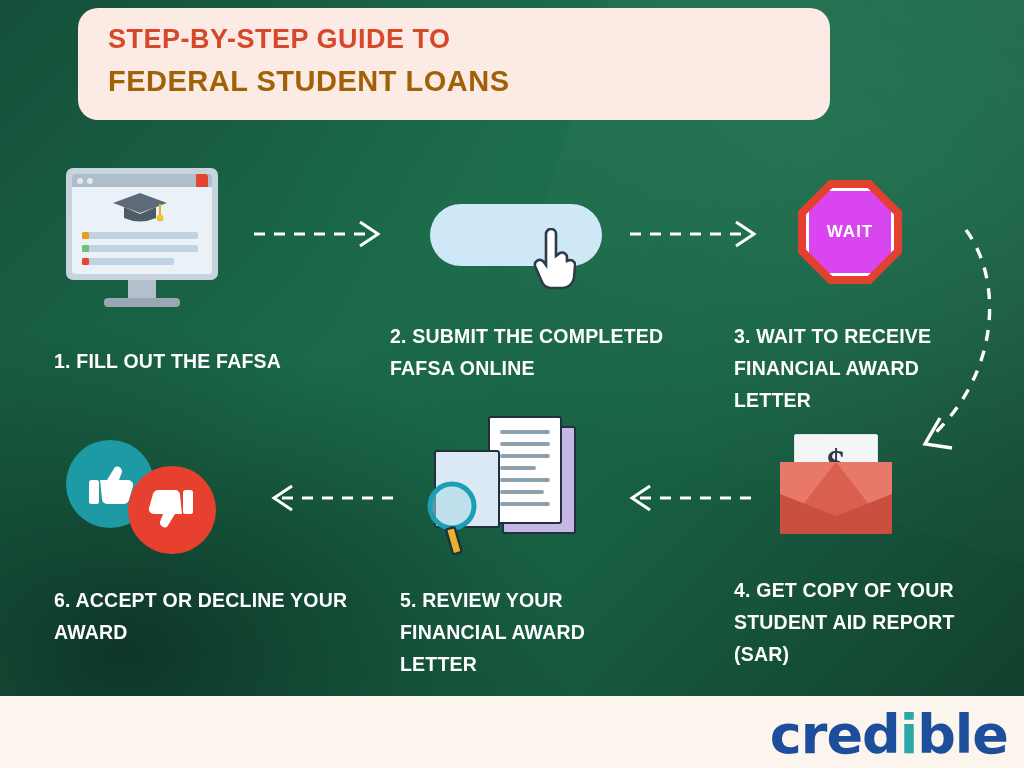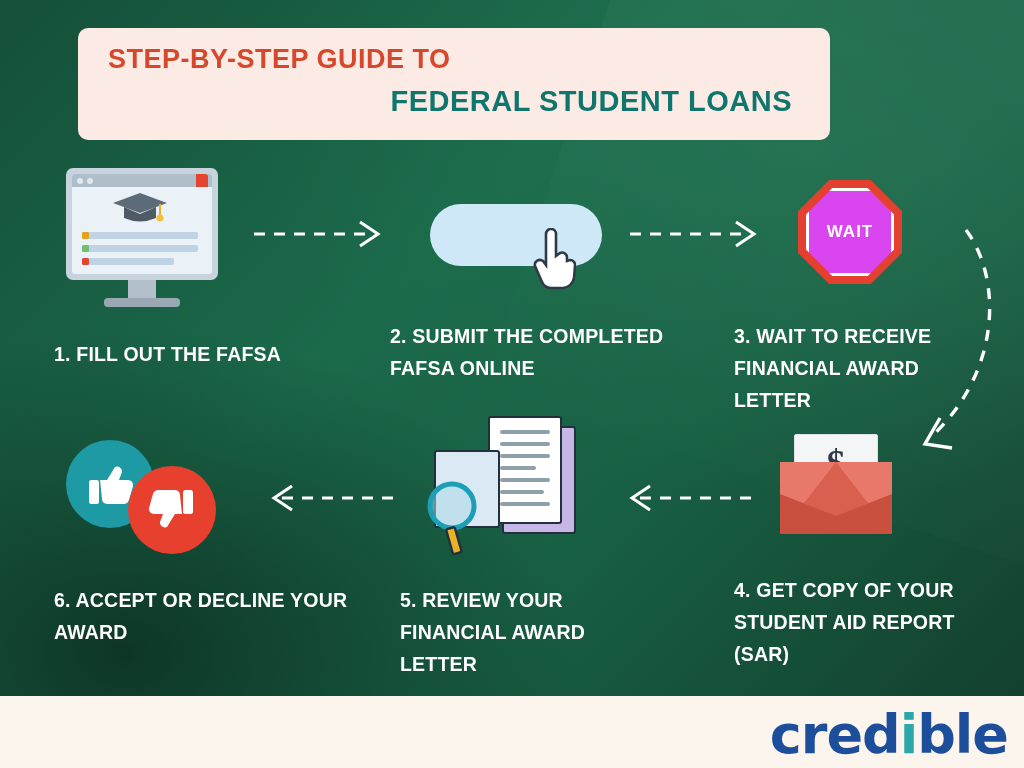--- a/index.html
+++ b/index.html
@@ -28,34 +28,34 @@
   }
   #page::after {
     content: "";
     position: absolute; left: 0; bottom: 0;
     width: 1024px; height: 72px;
     background: #fbf5ee;
   }
 
   
   .title-card {
-    position: absolute; left: 78px; top: 28px;
+    position: absolute; left: 78px; top: 8px;
     width: 752px; height: 112px;
     background: #fcebe4;
-    border-radius: 10px;
+    border-radius: 20px;
     padding: 16px 30px 0 30px;
     z-index: 4;
   }
   .title-line1 {
     font-size: 27px; font-weight: bold; letter-spacing: 0.5px;
     color: #d6482c; text-align: left;
   }
   .title-line2 {
     font-size: 29px; font-weight: bold; letter-spacing: 0.5px;
-    color: #0f766e; text-align: right; margin-top: 10px; padding-right: 8px;
+    color: #a16207; margin-top: 10px; padding-right: 8px;
   }
 
   
   .caption {
     position: absolute;
     color: #ffffff;
     font-size: 19.5px;
     font-weight: bold;
     line-height: 32px;
     letter-spacing: 0.2px;
@@ -237,21 +237,21 @@
   </svg>
 
   <div class="art" style="left:798px; top:180px; width:104px; height:104px;">
     <div class="stop-sign">
       <div class="stop-inner">
         <span class="stop-text">WAIT</span>
       </div>
     </div>
   </div>
 
-  <div class="caption" style="left:54px; top:338px; width:300px;">1. FILL OUT THE FAFSA</div>
+  <div class="caption" style="left:54px; top:345px; width:300px;">1. FILL OUT THE FAFSA</div>
   <div class="caption" style="left:390px; top:320px; width:330px;">2. SUBMIT THE COMPLETED FAFSA ONLINE</div>
   <div class="caption" style="left:734px; top:320px; width:250px;">3. WAIT TO RECEIVE FINANCIAL AWARD LETTER</div>
 
   <svg class="dash-arrow" style="left:890px; top:222px;" width="120" height="256" viewBox="0 0 120 256">
     <path d="M76,8 C112,56 112,150 40,216" fill="none" stroke="#ffffff" stroke-width="3.4" stroke-dasharray="11 10"></path>
     <polyline points="50,196 35,222 62,226" fill="none" stroke="#ffffff" stroke-width="3.4"></polyline>
   </svg>
 
   <div class="art env-wrap" style="left:780px; top:434px;">
     <div class="env-paper">

